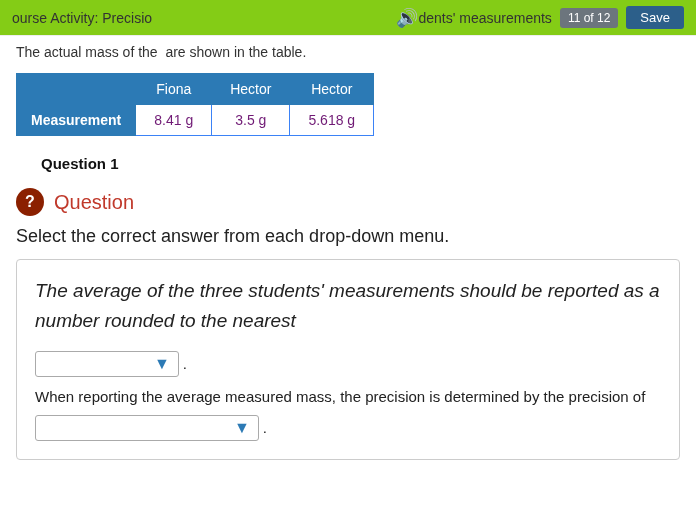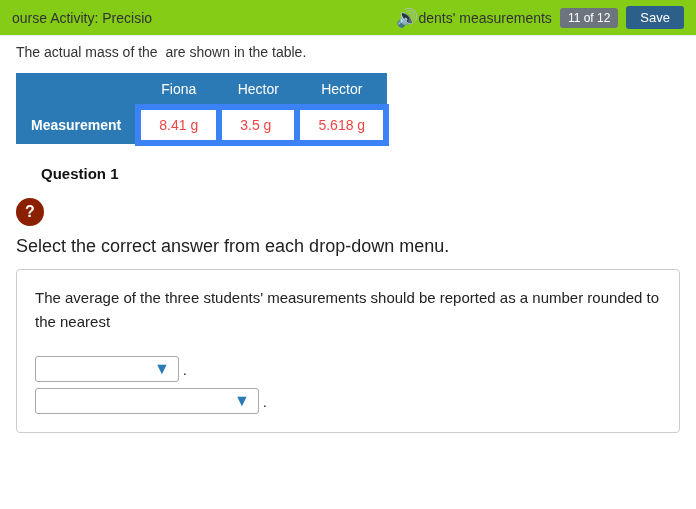--- a/index.html
+++ b/index.html
@@ -79,24 +79,24 @@
     .meas-table th {
       background: #2c7ab5;
       color: #fff;
       padding: 7px 18px;
       text-align: center;
       font-weight: normal;
       border: 1px solid #2c7ab5;
     }
     .meas-table td {
       background: #fff;
-      color: #ef4444;
+      color: #701a75;
       padding: 7px 18px;
-      text-align: left;
-      border: 6px solid #3b82f6;
+      text-align: center;
+      border: 1px solid #3b82f6;
     }
     .meas-table .row-header {
       background: #2c7ab5;
       color: #fff;
       font-weight: bold;
       text-align: right;
       padding: 7px 14px;
       border: 1px solid #2c7ab5;
     }
 
@@ -143,24 +143,25 @@
 
     
     .answer-box {
       margin: 0 16px 12px 16px;
       border: 1px solid #ccc;
       border-radius: 4px;
       padding: 16px 18px 14px 18px;
       background: #fff;
     }
     .answer-text {
-      font-size: 15px;
+      font-size: 19px;
       color: #222;
       line-height: 1.6;
-      margin-bottom: 22px;
+      margin-bottom: 14px;
+      font-style: italic;
     }
     .dropdown-row {
       display: flex;
       align-items: center;
       gap: 4px;
       margin-bottom: 4px;
     }
     .dropdown-inline {
       display: inline-flex;
       align-items: center;
@@ -249,40 +250,42 @@
     </tbody>
   </table>
 </div>
 
 
 <div class="question-label">Question 1</div>
 
 
 <div class="question-section">
   <div class="question-icon">?</div>
+  <span class="question-title">Question</span>
 </div>
 
 
 <div class="question-instruction">Select the correct answer from each drop-down menu.</div>
 
 
 <div class="answer-box">
   <div class="answer-text">The average of the three students' measurements should be reported as a number rounded to the nearest</div>
   <div class="dropdown-row">
     <div class="dropdown-inline">
       <select>
         <option value=""></option>
         <option value="tenth">tenth</option>
         <option value="hundredth">hundredth</option>
         <option value="thousandth">thousandth</option>
       </select>
       <span class="dropdown-arrow">▼</span>
     </div>
     <span class="period">.</span>
   </div>
+  <div class="answer-text-2">When reporting the average measured mass, the precision is determined by the precision of</div>
   <div class="dropdown-row" style="margin-top:6px;">
     <div class="dropdown-inline dropdown-wide">
       <select style="width:190px;">
         <option value=""></option>
         <option value="Fiona">Fiona</option>
         <option value="Grant">Grant</option>
         <option value="Hector">Hector</option>
       </select>
       <span class="dropdown-arrow">▼</span>
     </div>

